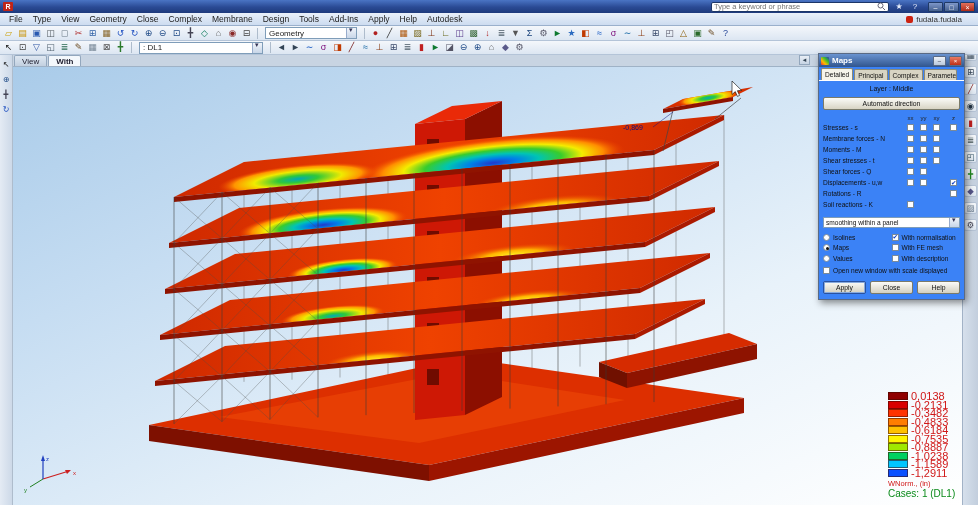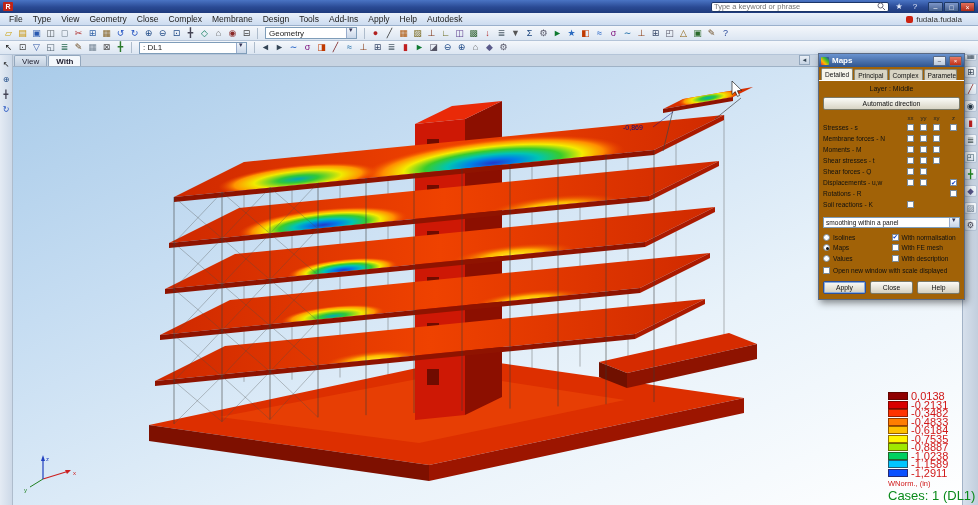--- a/index.html
+++ b/index.html
@@ -30,21 +30,21 @@
 .toolbar{position:absolute;left:0;width:978px;background:linear-gradient(#f4f7fb,#dce6f2);border-bottom:1px solid #b4c4d8;display:flex;align-items:center;gap:1px;padding:0 2px;z-index:28}
 .tb1{top:26px;height:15px}
 .tb2{top:41px;height:14px}
 .iconlist{display:flex;gap:1px}
 .tbicon{width:13px;height:13px;font-size:9px;line-height:13px;text-align:center;border-radius:2px;cursor:default}
 .tbsep{width:1px;height:11px;background:#aebccc;margin:0 3px}
 .combo{display:flex;align-items:center;height:12px;background:#fff;border:1px solid #7f9db9;font-size:8px;color:#222;padding-left:3px}
 .combo .carrow{width:10px;height:10px;margin-left:auto;background:linear-gradient(#f0f4fa,#c8d6e8);border-left:1px solid #98accc;position:relative}
 .carrow::after{content:"▾";position:absolute;left:2px;top:-2px;font-size:7px;color:#335}
 .combo.geometry{width:92px;margin:0 3px}
-.combo.case{width:108px;margin:0 3px}
+.combo.case{width:124px;margin:0 3px}
 
 
 .tabstrip{position:absolute;left:13px;top:55px;width:949px;height:12px;background:#c8d4e2;border-bottom:1px solid #9fb2c6;display:flex;align-items:flex-end;padding-left:1px;z-index:5}
 .vtab{font-size:8px;color:#223;padding:0 7px;height:11px;line-height:11px;background:linear-gradient(#dfe8f2,#c2d0e0);border:1px solid #93a7bd;border-bottom:none;border-radius:2px 2px 0 0;margin-right:1px}
 .vtab.active{background:#f4f8fc;font-weight:bold}
 .tabnav{margin-left:auto;margin-right:152px;width:11px;height:10px;background:linear-gradient(#e8eef6,#c6d4e4);border:1px solid #93a7bd;font-size:6px;line-height:9px;text-align:center;color:#345;margin-bottom:1px}
 .leftstrip{position:absolute;left:0;top:55px;width:13px;height:450px;background:linear-gradient(90deg,#e4ebf4,#cdd9e8);border-right:1px solid #aebccc;display:flex;flex-direction:column;align-items:center;padding-top:4px;gap:4px;z-index:5}
 .leftstrip .tbicon{width:11px;height:11px;font-size:8px;line-height:11px}
 .rightstrip{position:absolute;right:0;top:26px;width:16px;height:479px;background:linear-gradient(90deg,#d6e0ec,#c2cedd);border-left:1px solid #a2b2c6;display:flex;flex-direction:column;align-items:center;padding-top:6px;gap:5px;z-index:6}
 .rightstrip .tbicon{width:13px;height:12px;font-size:8.5px;line-height:11px;background:linear-gradient(#f6f9fc,#dde6f0);border:1px solid #b6c4d6;border-radius:2px;flex:0 0 auto}
@@ -52,24 +52,24 @@
 
 .viewport{position:absolute;left:13px;top:67px;width:949px;height:438px;background:linear-gradient(155deg,#a9cbe9 0%,#c6ddf2 30%,#e8f2fa 65%,#ffffff 100%);overflow:hidden;z-index:1}
 .viewport svg{position:absolute;left:0;top:0}
 
 
 .legend{position:absolute;left:888px;top:392px;z-index:7}
 .lgrow{display:flex;align-items:center;height:8.5px}
 .lgsw{width:20px;height:8px;border:1px solid rgba(60,10,0,.55)}
 .lgval{margin-left:3px;font-size:11px;color:#d01818;white-space:nowrap}
 .lgunit{margin-top:2px;font-size:7.5px;color:#d01818}
-.lgcases{font-size:13px;color:#0a8a1a}
-
-
-.dialog{position:absolute;left:818px;top:53px;width:147px;background:#a16207;border:1px solid #5a6a84;box-shadow:2px 3px 7px rgba(0,0,0,.45);z-index:40;color:#111}
+.lgcases{font-size:10px;color:#0a8a1a}
+
+
+.dialog{position:absolute;left:818px;top:53px;width:147px;background:#3b82f6;border:1px solid #5a6a84;box-shadow:2px 3px 7px rgba(0,0,0,.45);z-index:40;color:#111}
 .dlg-title{height:13px;background:linear-gradient(#6a93d0,#30558e);display:flex;align-items:center;padding:0 2px;gap:3px}
 .dlg-ico{width:8px;height:8px;background:linear-gradient(45deg,#e33,#fb0,#3b3,#33b);border-radius:1px;flex:0 0 auto}
 .dlg-title-text{color:#fff;font-size:8px;font-weight:bold;flex:1}
 .dlg-btn{width:13px;height:10px;background:linear-gradient(#eef2f8,#b9c8dc);border:1px solid #5a6a84;font-size:6px;line-height:8px;text-align:center;color:#223;border-radius:1px}
 .dlg-btn.close{background:linear-gradient(#e87a64,#c03018);color:#fff}
 .dlg-tabs{display:flex;align-items:flex-end;height:14px;padding:2px 2px 0;border-bottom:1px solid #fff}
 .dtab{font-size:6.6px;padding:0 3px;height:11px;line-height:11px;background:#d8d4c4;border:1px solid #8a8a78;border-bottom:none;border-radius:2px 2px 0 0;margin-right:1px;white-space:nowrap;overflow:hidden}
 .dtab.active{background:#f6f4ea;height:12px;line-height:12px}
 .dtab.last{max-width:33px}
 .dlg-body{padding:4px 4px 5px;display:flex;flex-direction:column}

